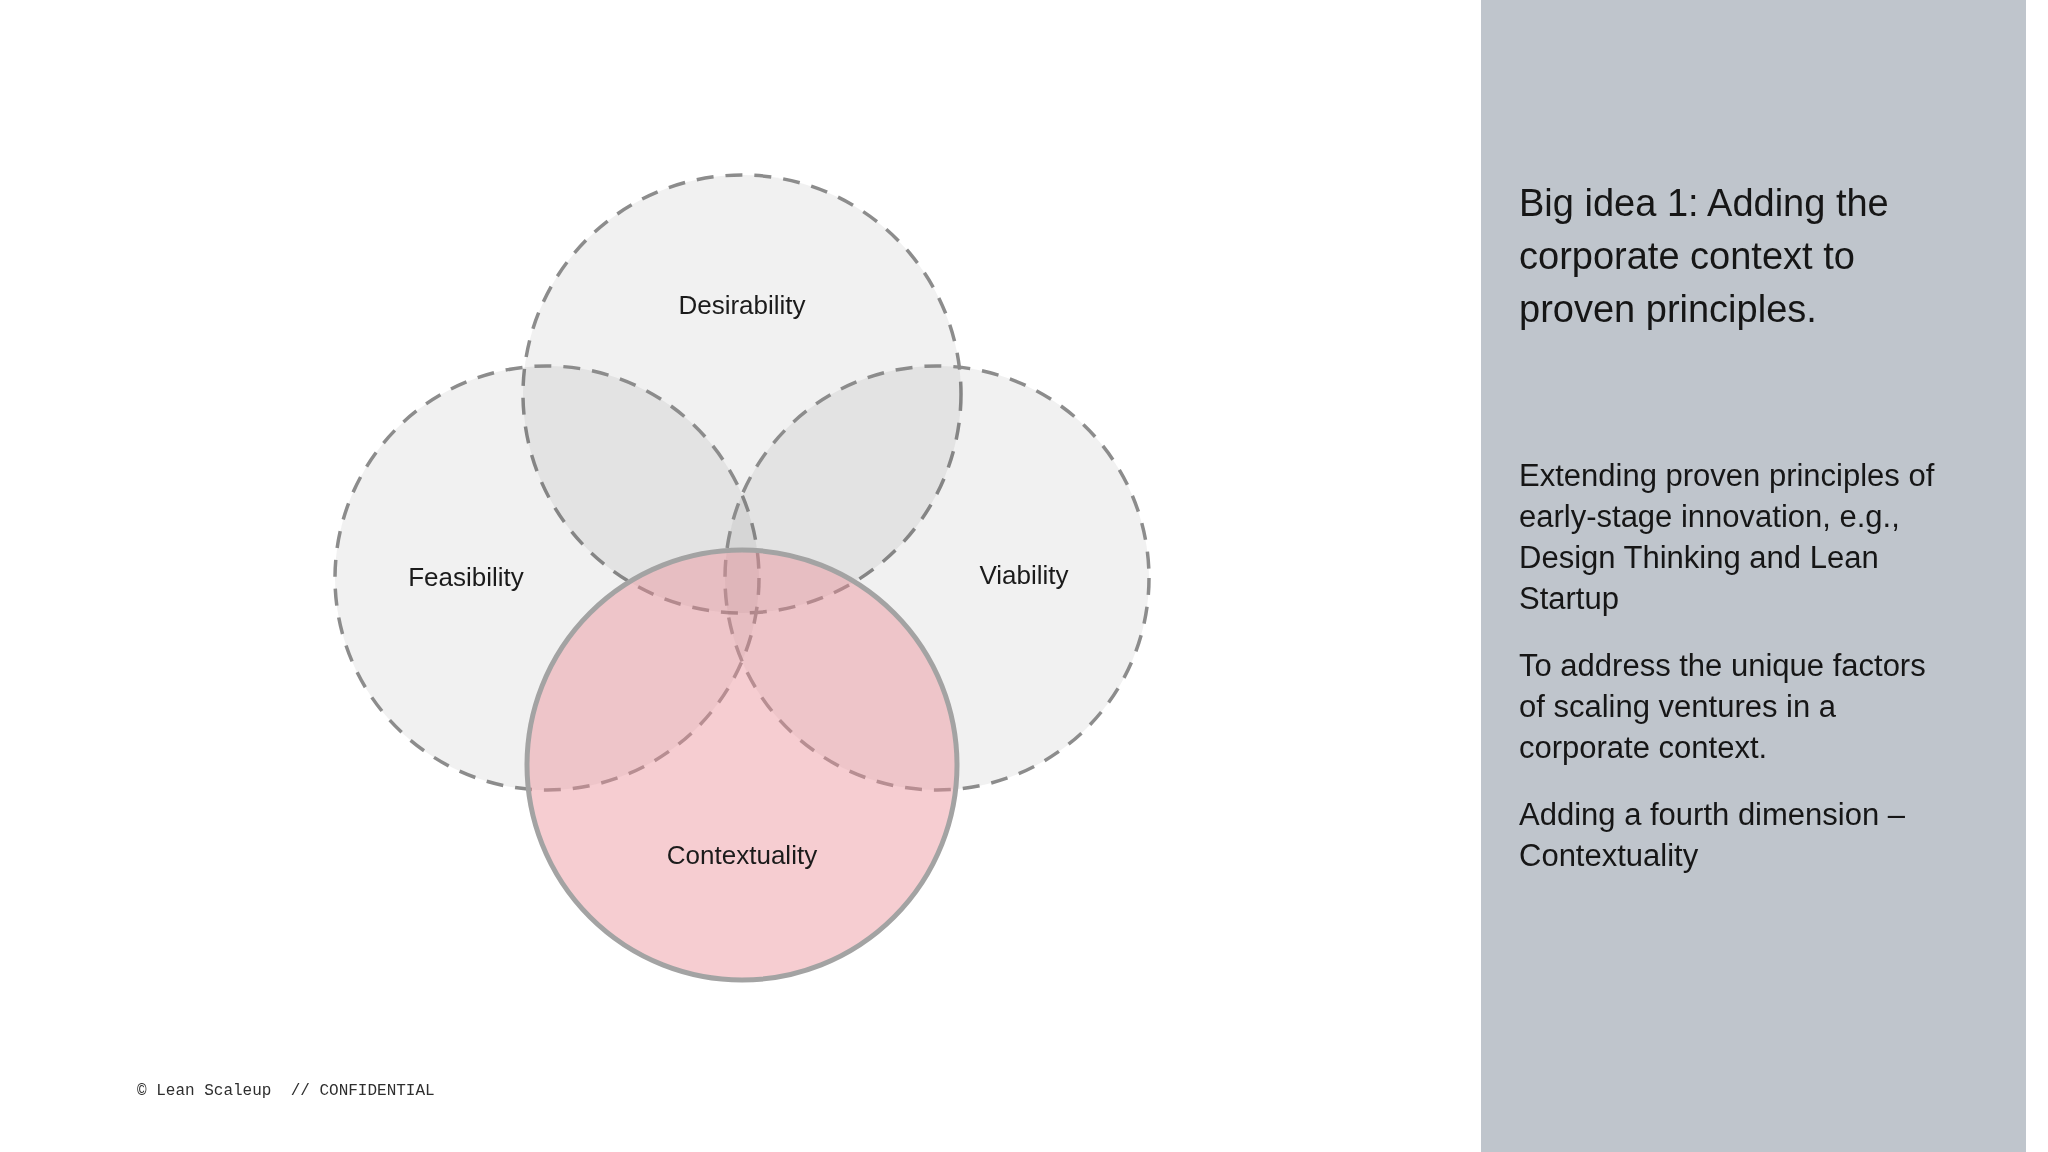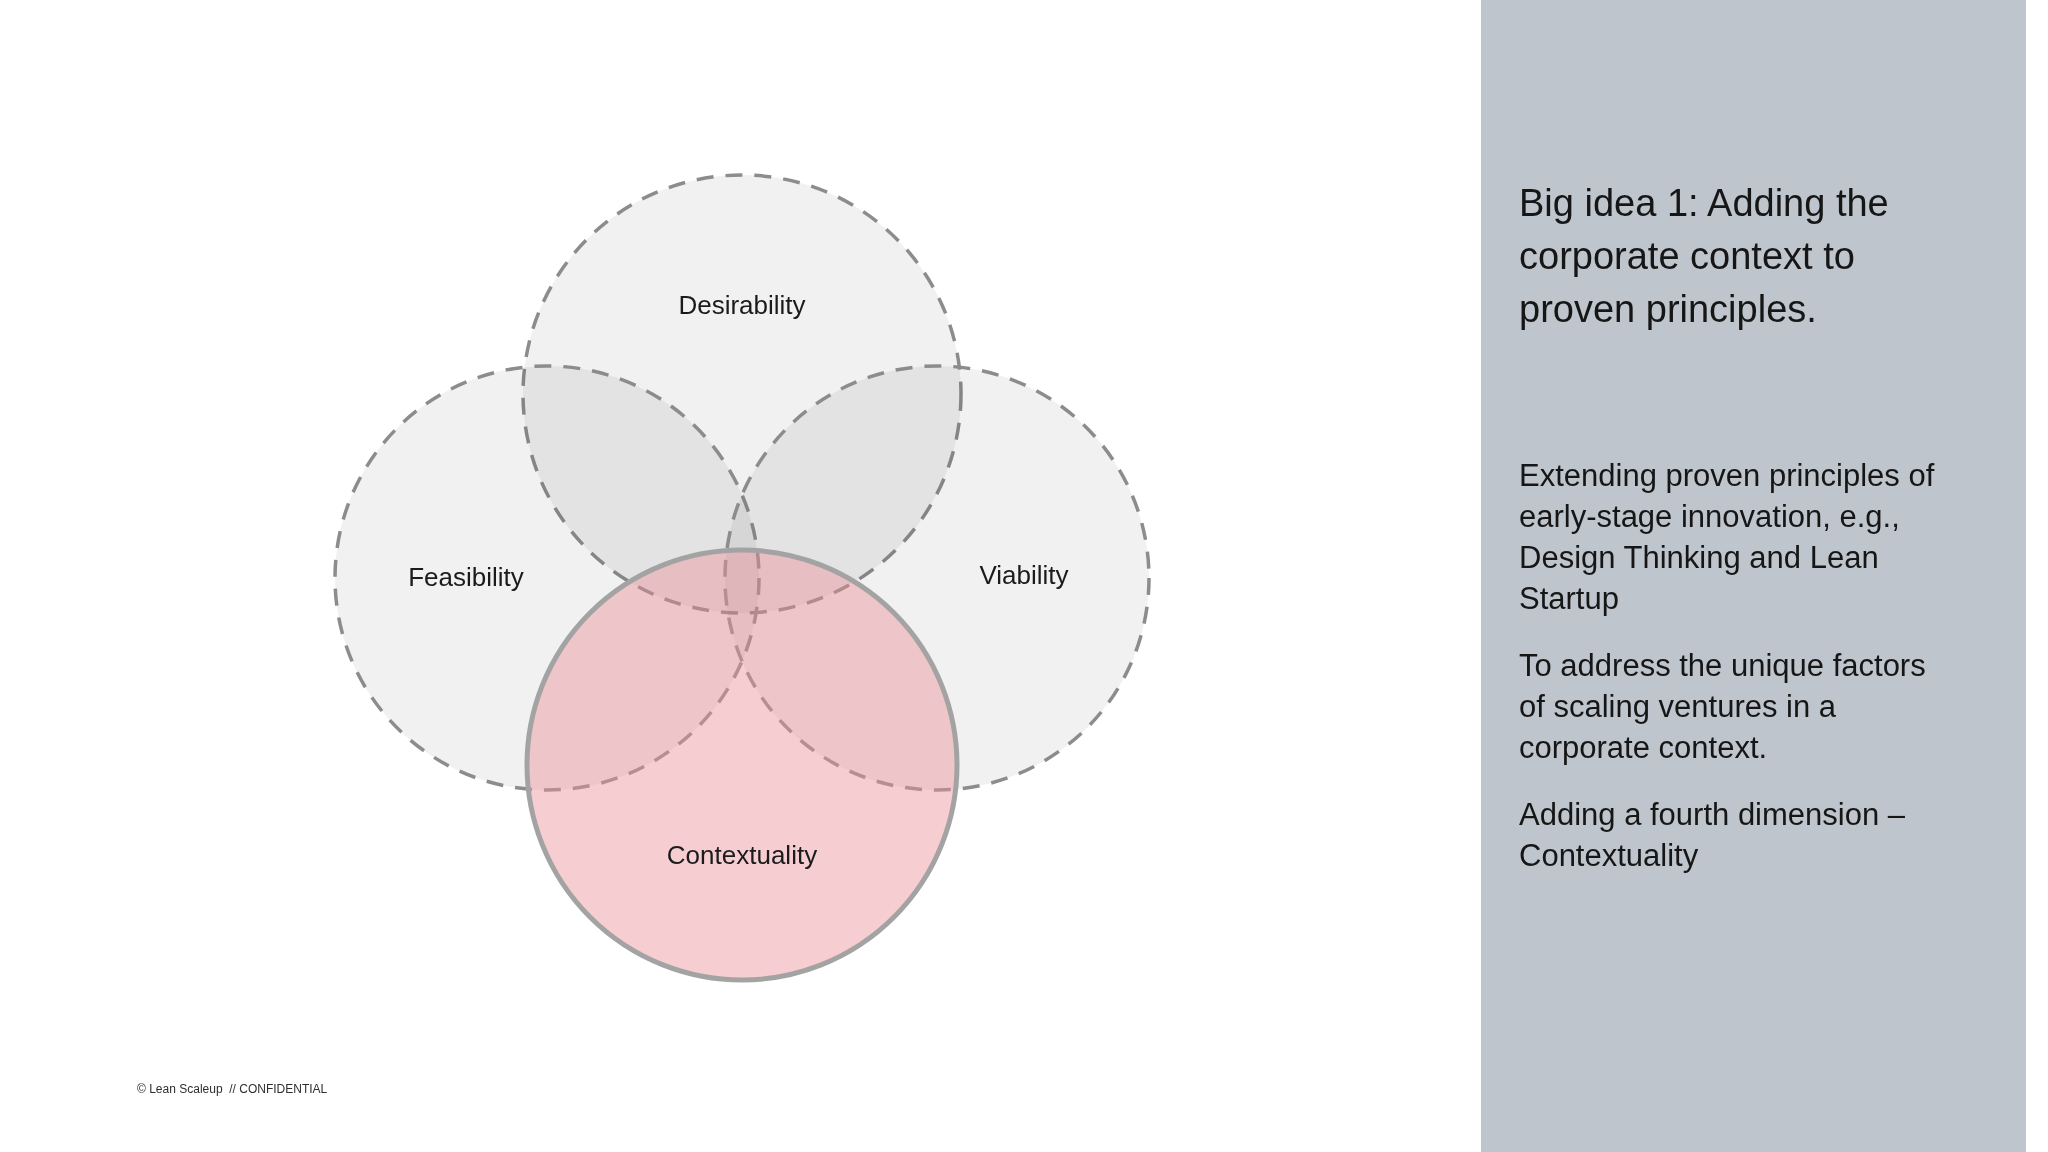--- a/index.html
+++ b/index.html
@@ -39,23 +39,24 @@
   }
   .circle-highlight {
     fill: rgba(234, 145, 152, 0.45);
     stroke: #a3a3a3;
     stroke-width: 5;
   }
   .footer {
     position: absolute;
     left: 137px;
     top: 1082px;
-    font-size: 12px;
+    font-size: 16px;
     color: #2e2e2e;
     white-space: pre;
+    font-family: Liberation Mono, monospace;
   }
   .sidebar {
     position: absolute;
     left: 1481px;
     top: 0;
     width: 545px;
     height: 1152px;
     background: #bfc5cc;
     box-sizing: border-box;
     padding: 177px 60px 0 38px;

